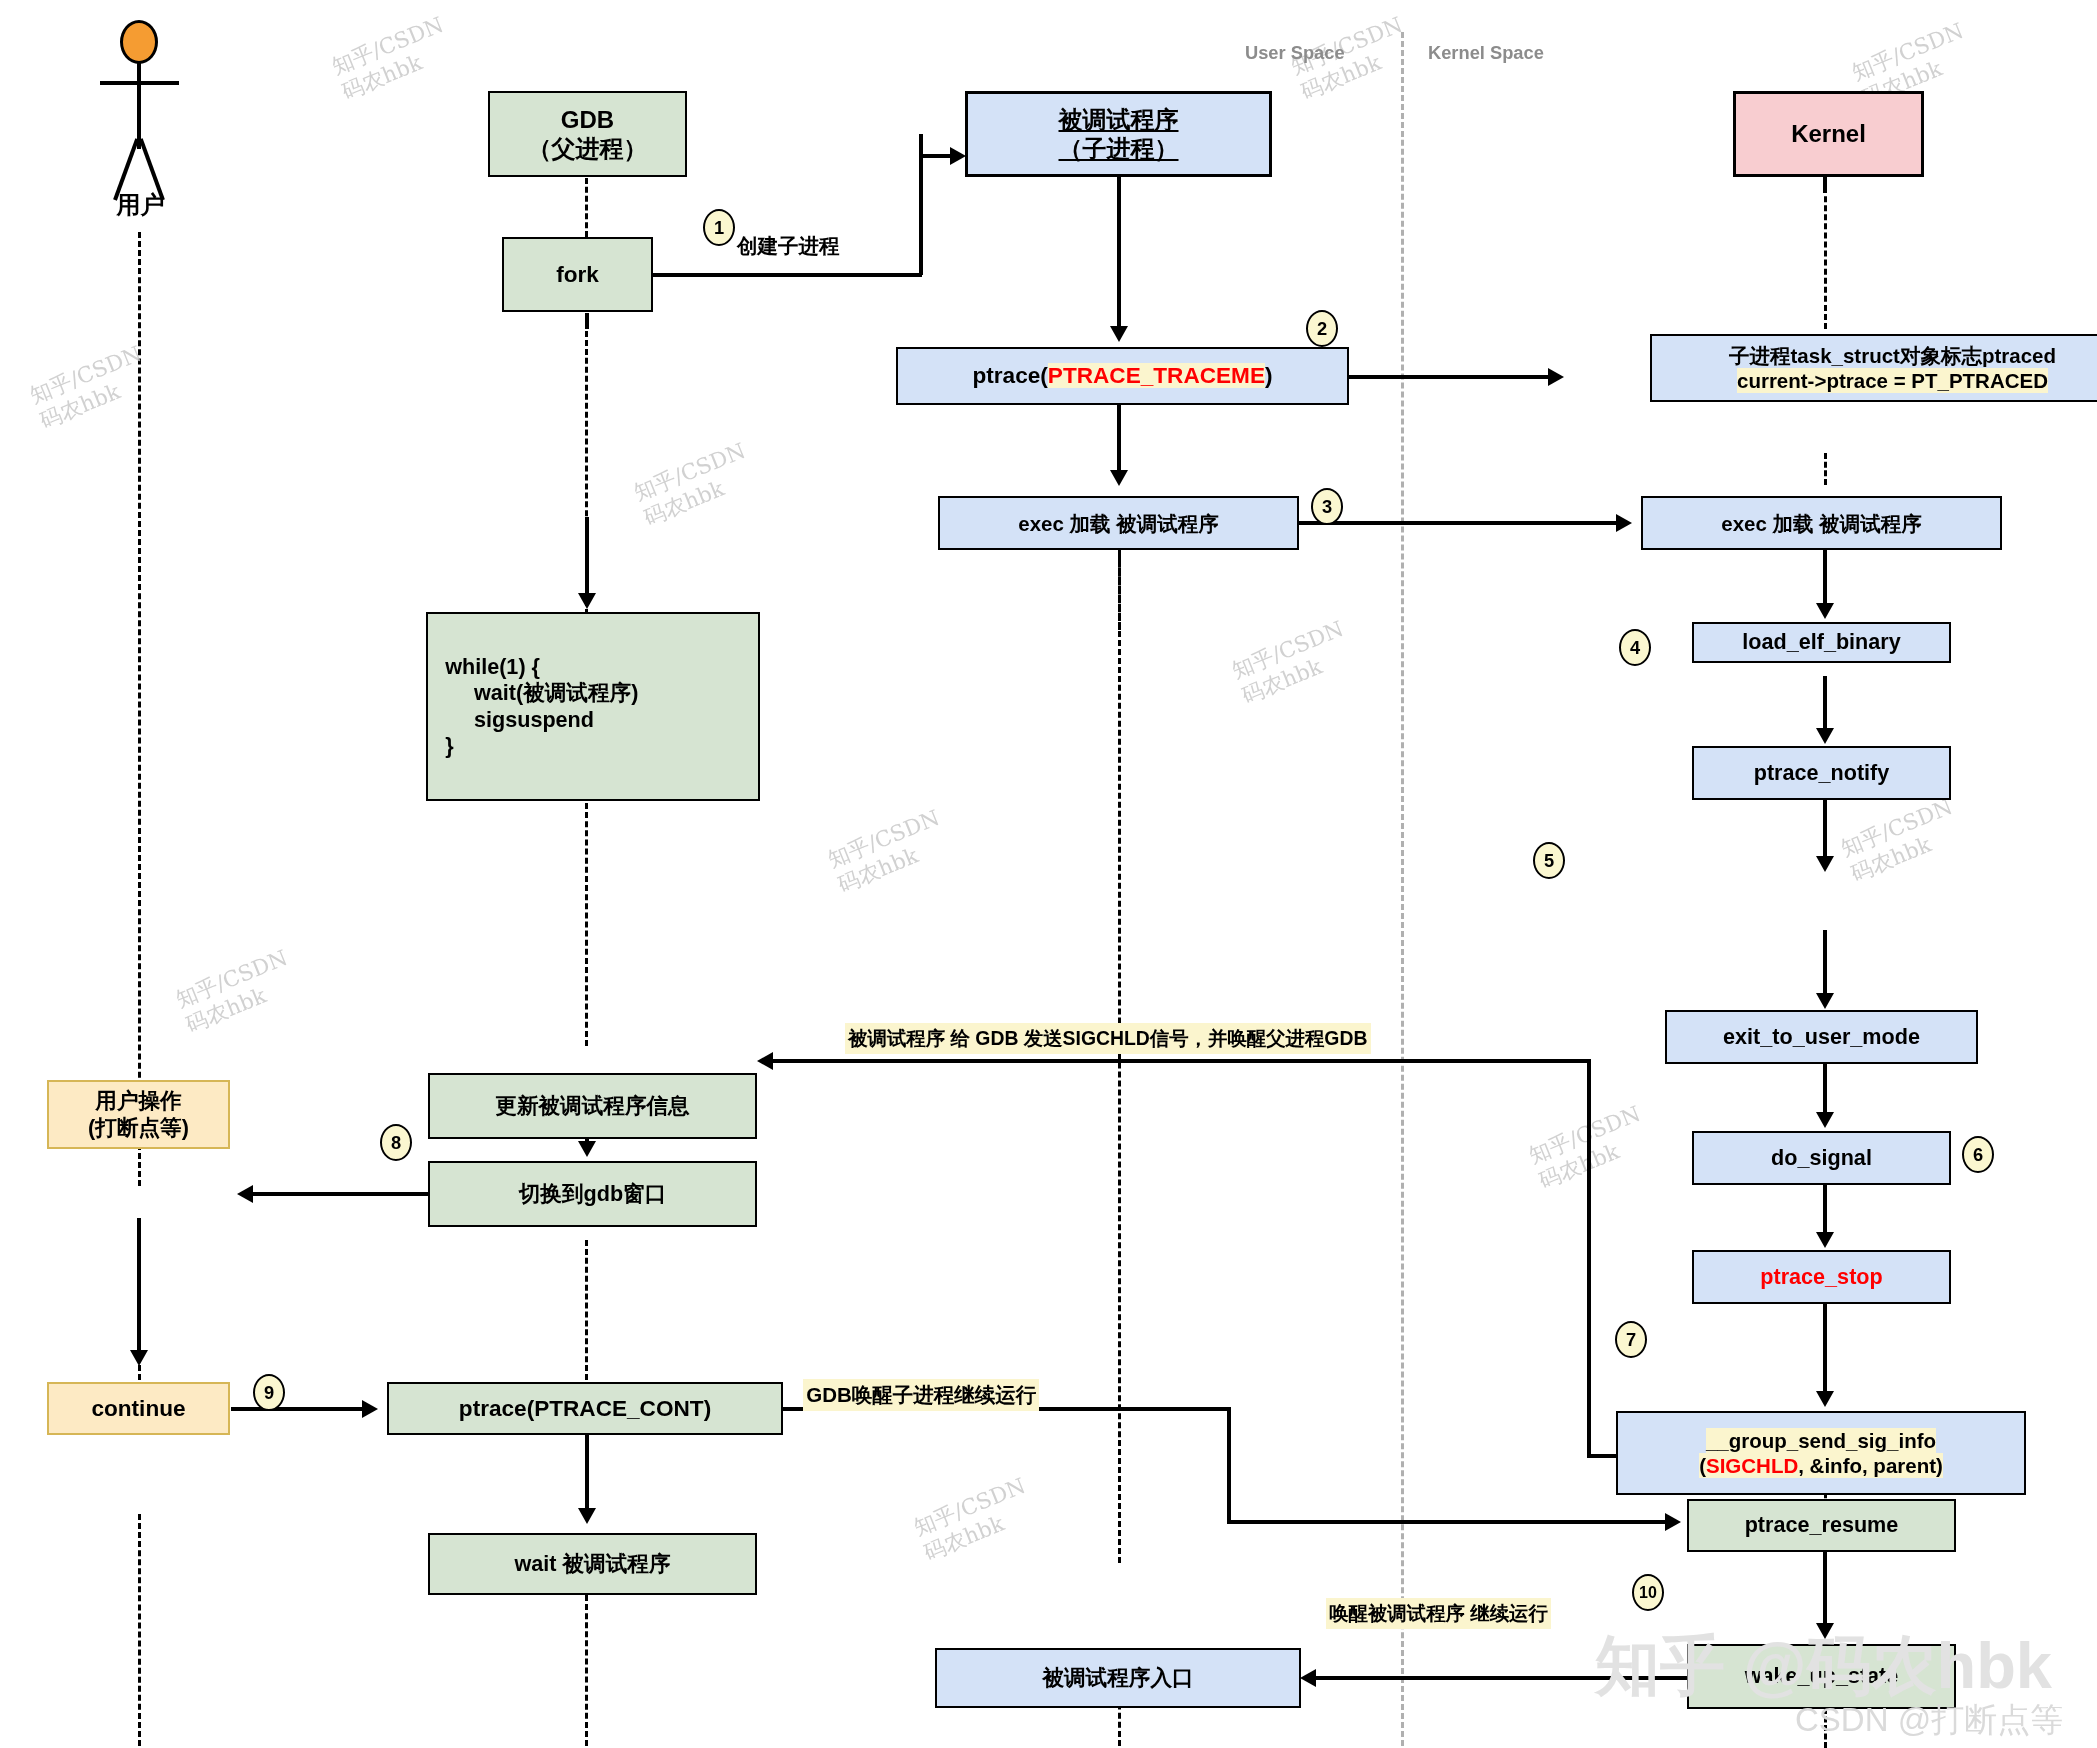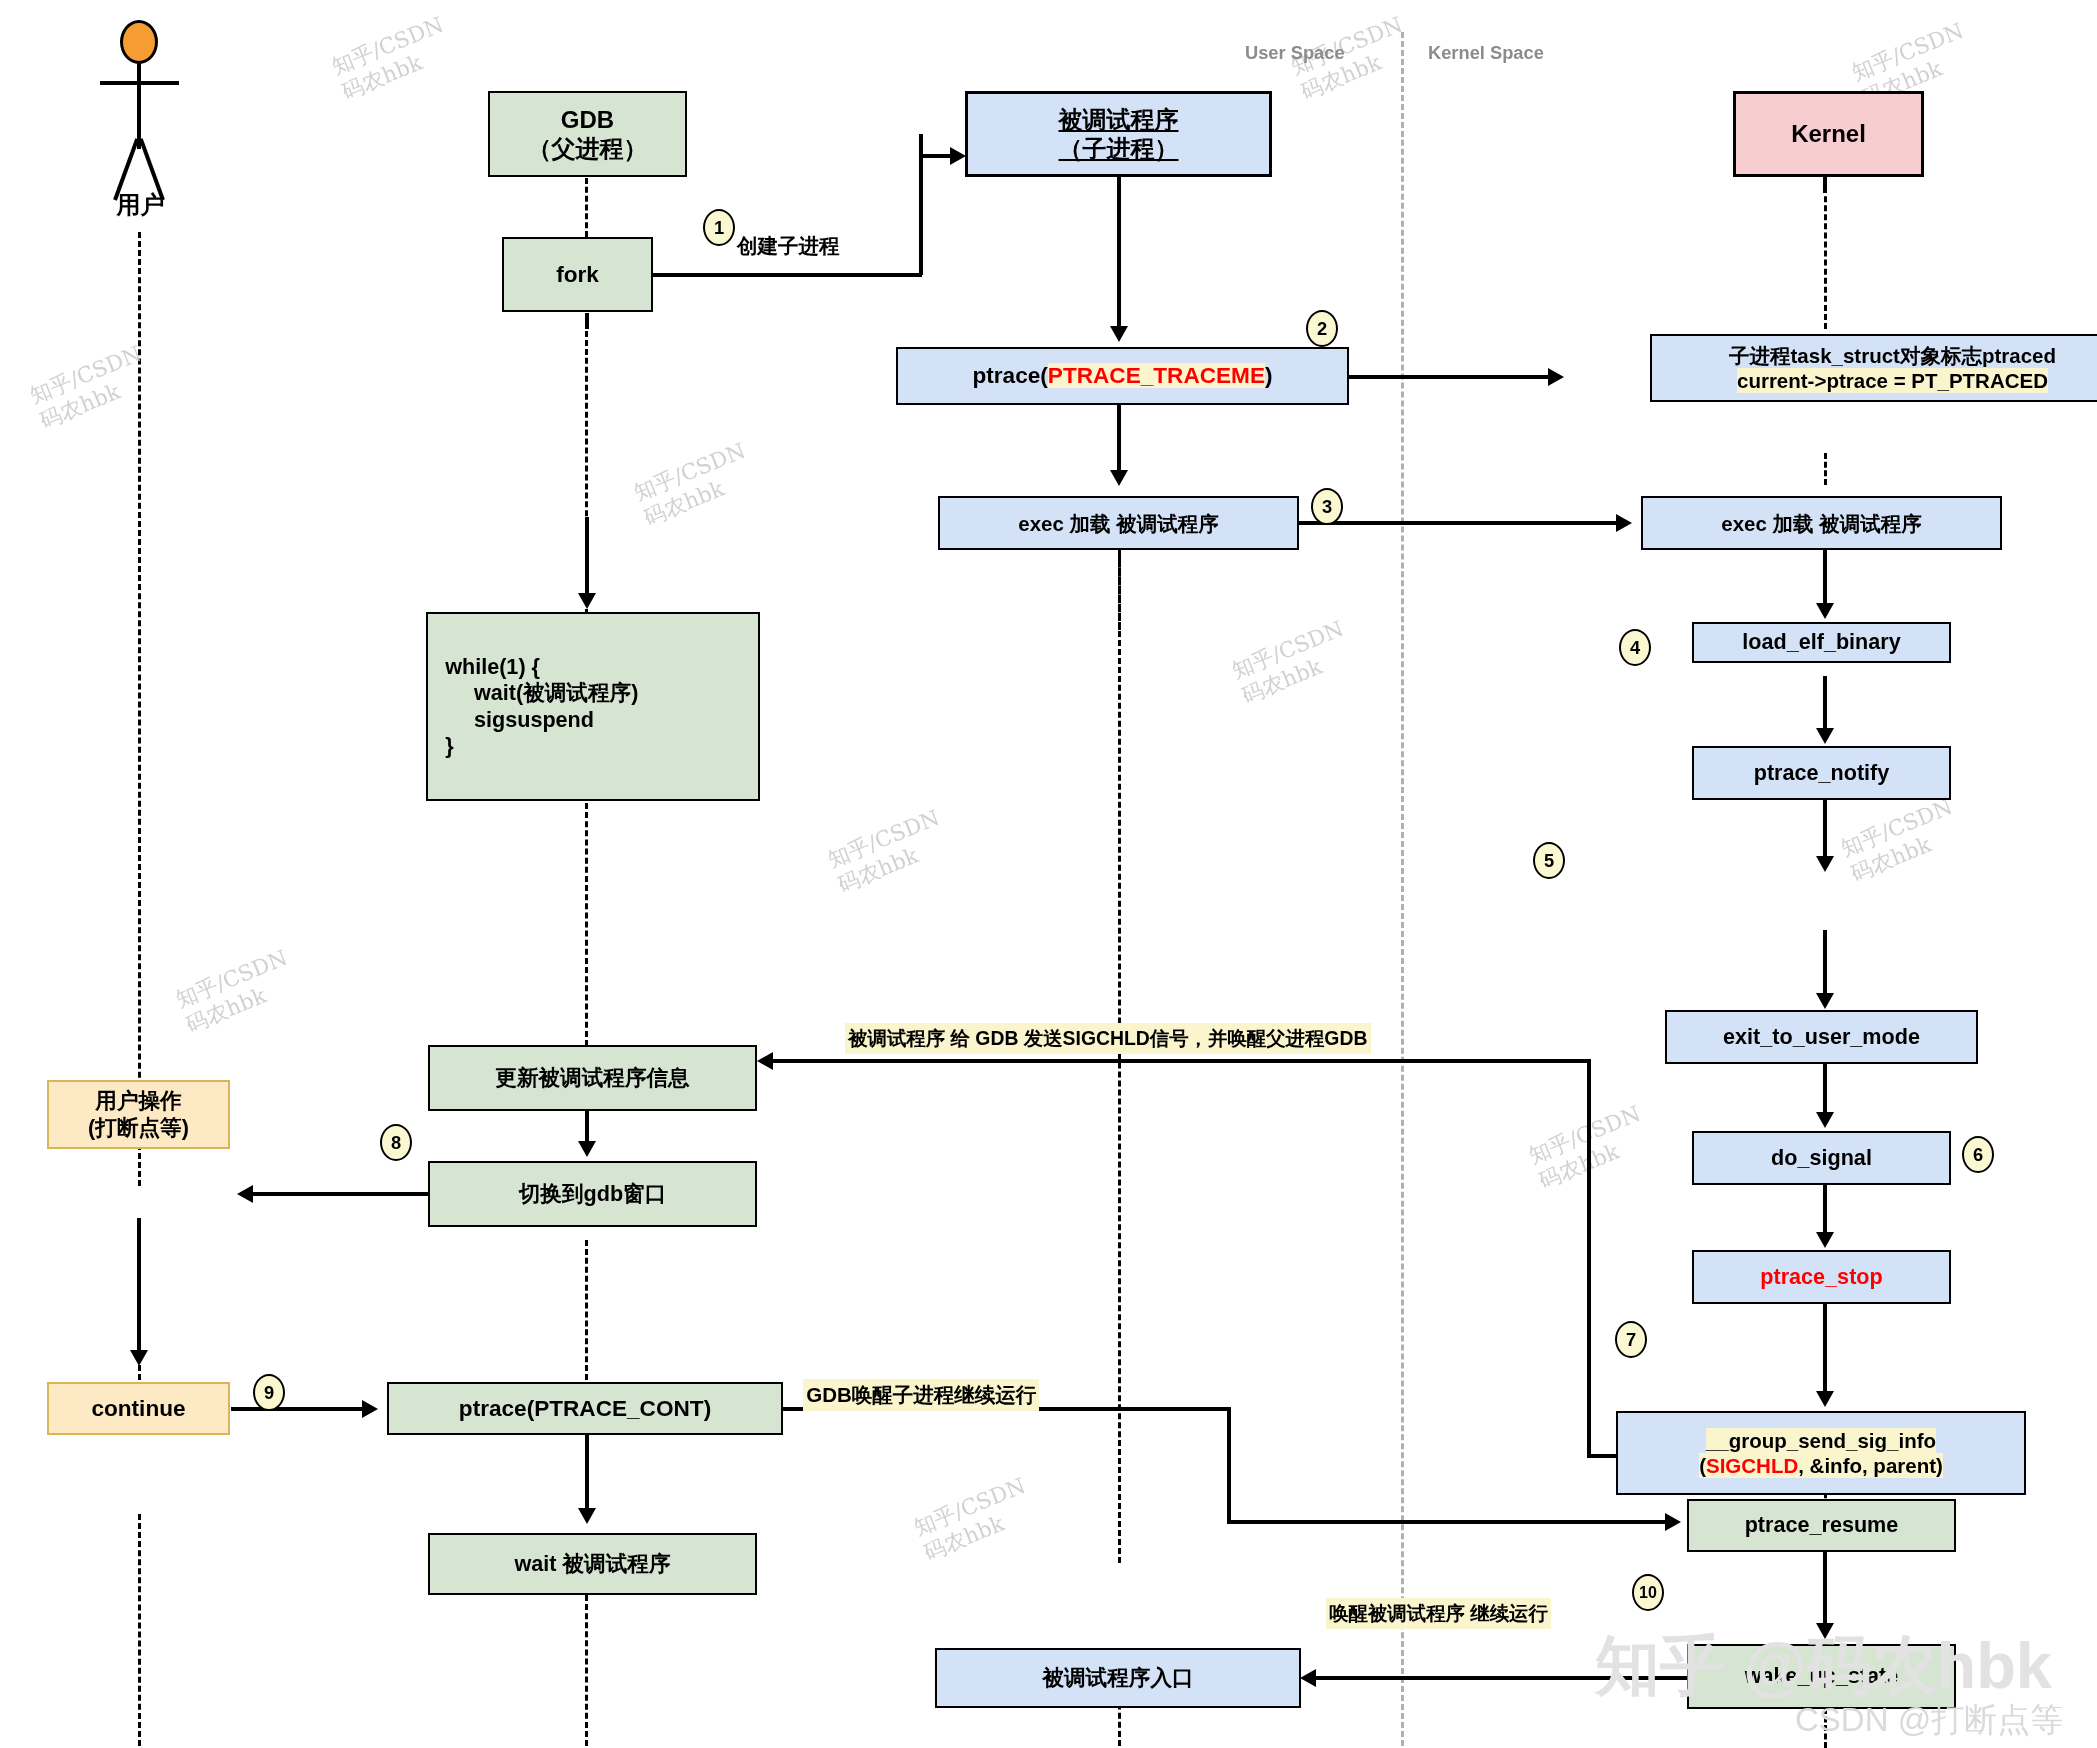--- a/index.html
+++ b/index.html
@@ -191,21 +191,21 @@
     <div class="red">ptrace_stop</div>
   </div>
 
   <div class="node blue f38" style="left:1616px;top:1411px;width:410px;height:84px;">
     <div class="hl">__group_send_sig_info</div>
     <div class="hl" style="white-space:nowrap;">
       <span>(</span><span class="red">SIGCHLD</span><span>, &amp;info, parent)</span>
     </div>
   </div>
 
-  <div class="node green-thin f40" style="left:428px;top:1045px;width:329px;height:66px;">
+  <div class="node green-thin f40" style="left:428px;top:1073px;width:329px;height:66px;">
     <div>更新被调试程序信息</div>
   </div>
 
   <div class="node green-thin f40" style="left:428px;top:1161px;width:329px;height:66px;">
     <div>切换到gdb窗口</div>
   </div>
 
   <div class="node orange f40" style="left:47px;top:1080px;width:183px;height:69px;">
     <div>用户操作</div>
     <div>(打断点等)</div>

